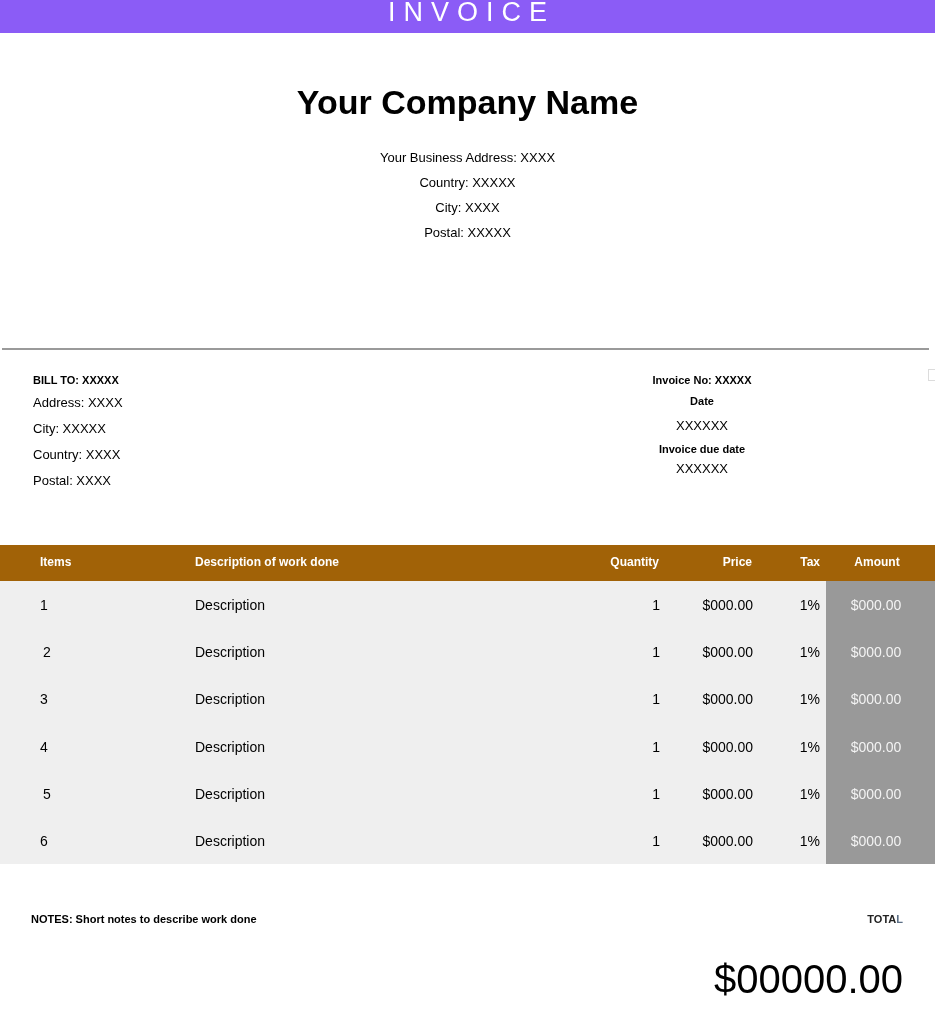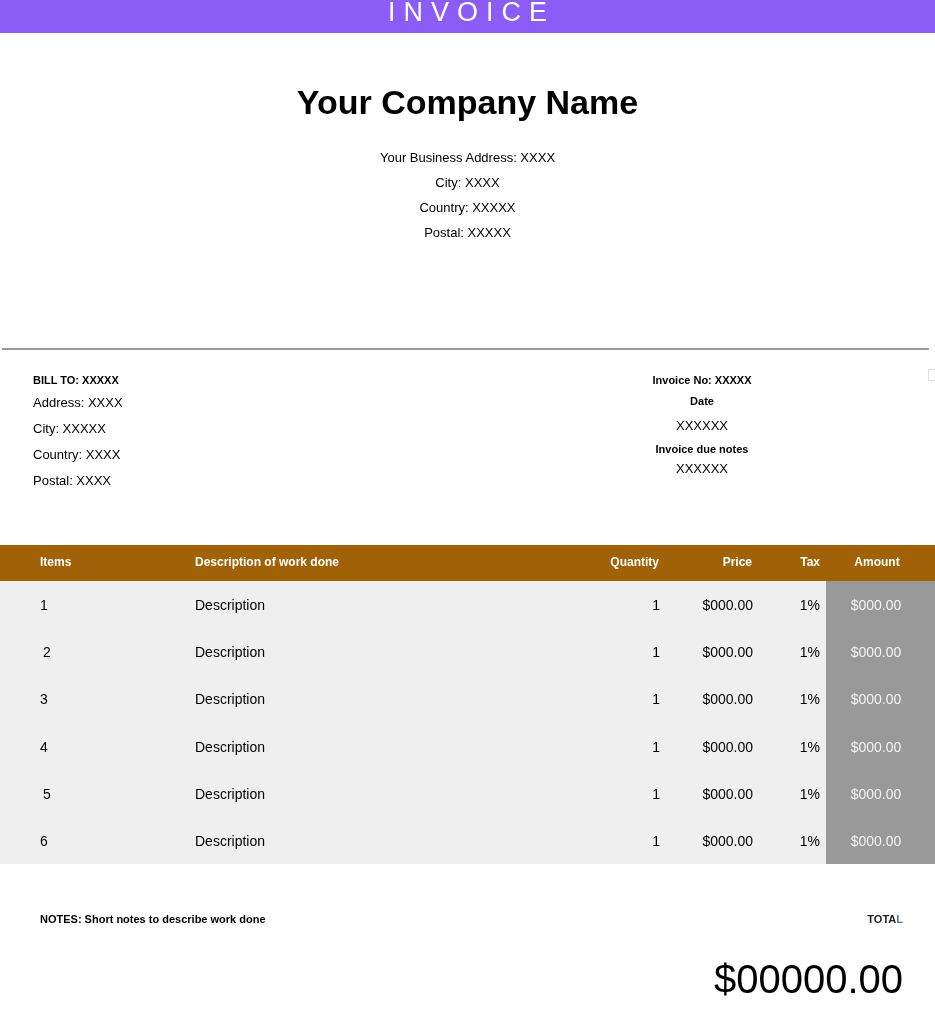--- a/index.html
+++ b/index.html
@@ -65,21 +65,21 @@
     .c-desc { left: 159px; padding-left: 36px; }
     .c-qty { left: 560px; width: 100px; text-align: right; }
     .c-price { left: 680px; width: 73px; text-align: right; }
     .c-tax { left: 780px; width: 40px; text-align: right; }
     .c-amt { left: 826px; width: 100px; text-align: center; color: #f3f3f3; }
     .thead .c-qty { left: 560px; width: 99px; }
     .thead .c-price { left: 680px; width: 72px; }
     .thead .c-tax { left: 780px; width: 40px; }
     .thead .c-amt { color: #fff; left: 826px; width: 102px; }
     .notes {
-      position: absolute; left: 40px; top: 913px; font-size: 11px; font-weight: bold;
+      position: absolute; left: 31px; top: 913px; font-size: 11px; font-weight: bold;
     }
     .total-label {
       position: absolute; left: 800px; top: 913px; width: 103px; text-align: right;
       font-size: 11px; font-weight: bold; color: #222;
     }
     .total-label .last { color: #5b6f86; }
     .total-value {
       position: absolute; left: 600px; top: 955px; width: 303px; text-align: right;
       font-size: 40px; font-weight: normal; line-height: 48px;
     }
@@ -87,40 +87,40 @@
 </head>
 <body>
 
 <div class="banner">
   <span>INVOICE</span>
 </div>
 
 <div class="company-name">Your Company Name</div>
 <div class="company-lines">
   <div>Your Business Address: XXXX</div>
+  <div>Country: XXXXX</div>
   <div>City: XXXX</div>
-  <div>Country: XXXXX</div>
   <div>Postal: XXXXX</div>
 </div>
 
 <div class="divider"></div>
 
 <div class="bill-to">
   <div class="title">BILL TO: XXXXX</div>
   <div class="line">Address: XXXX</div>
   <div class="line">City: XXXXX</div>
   <div class="line">Country: XXXX</div>
   <div class="line">Postal: XXXX</div>
 </div>
 
 <div class="invoice-meta">
   <div class="bold no">Invoice No: XXXXX</div>
   <div class="bold date-label">Date</div>
   <div class="val">XXXXXX</div>
-  <div class="bold">Invoice due notes</div>
+  <div class="bold">Invoice due date</div>
   <div class="val">XXXXXX</div>
 </div>
 
 <div class="corner-handle"></div>
 
 <div class="table">
   <div class="thead">
     <div class="c-item">Items</div>
     <div class="c-desc">Description of work done</div>
     <div class="c-qty">Quantity</div>

